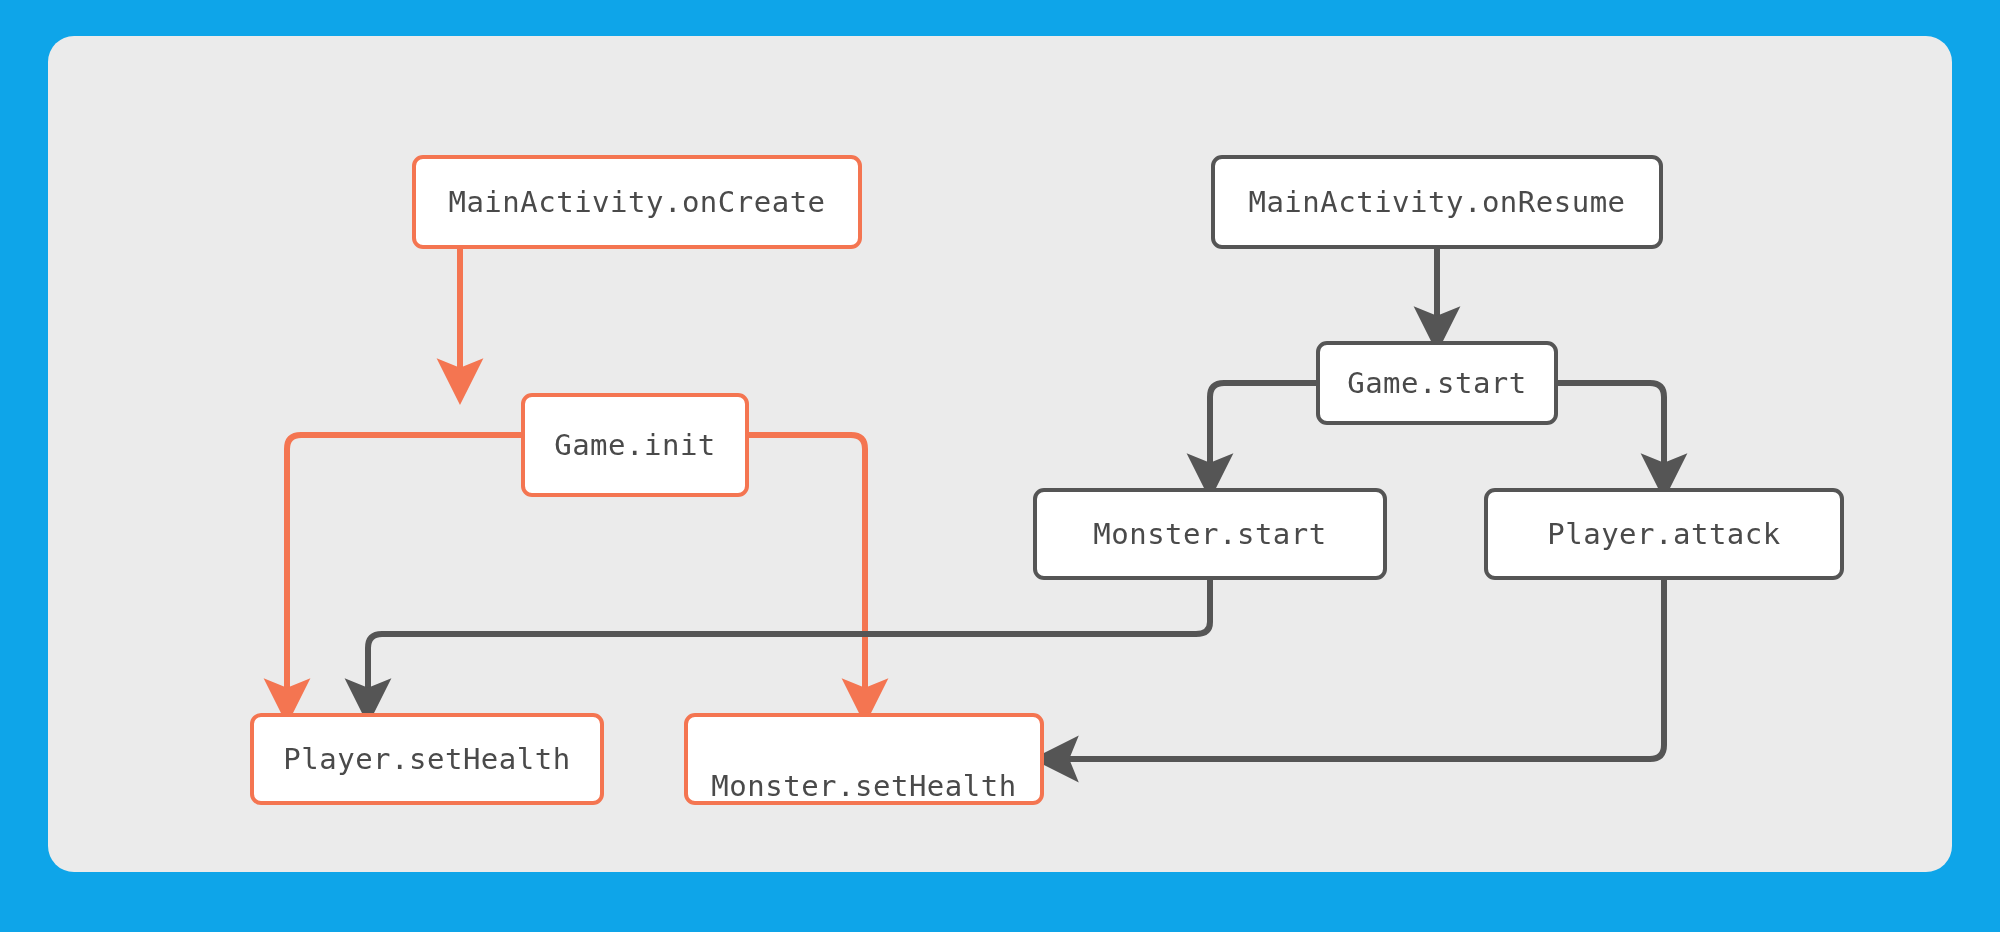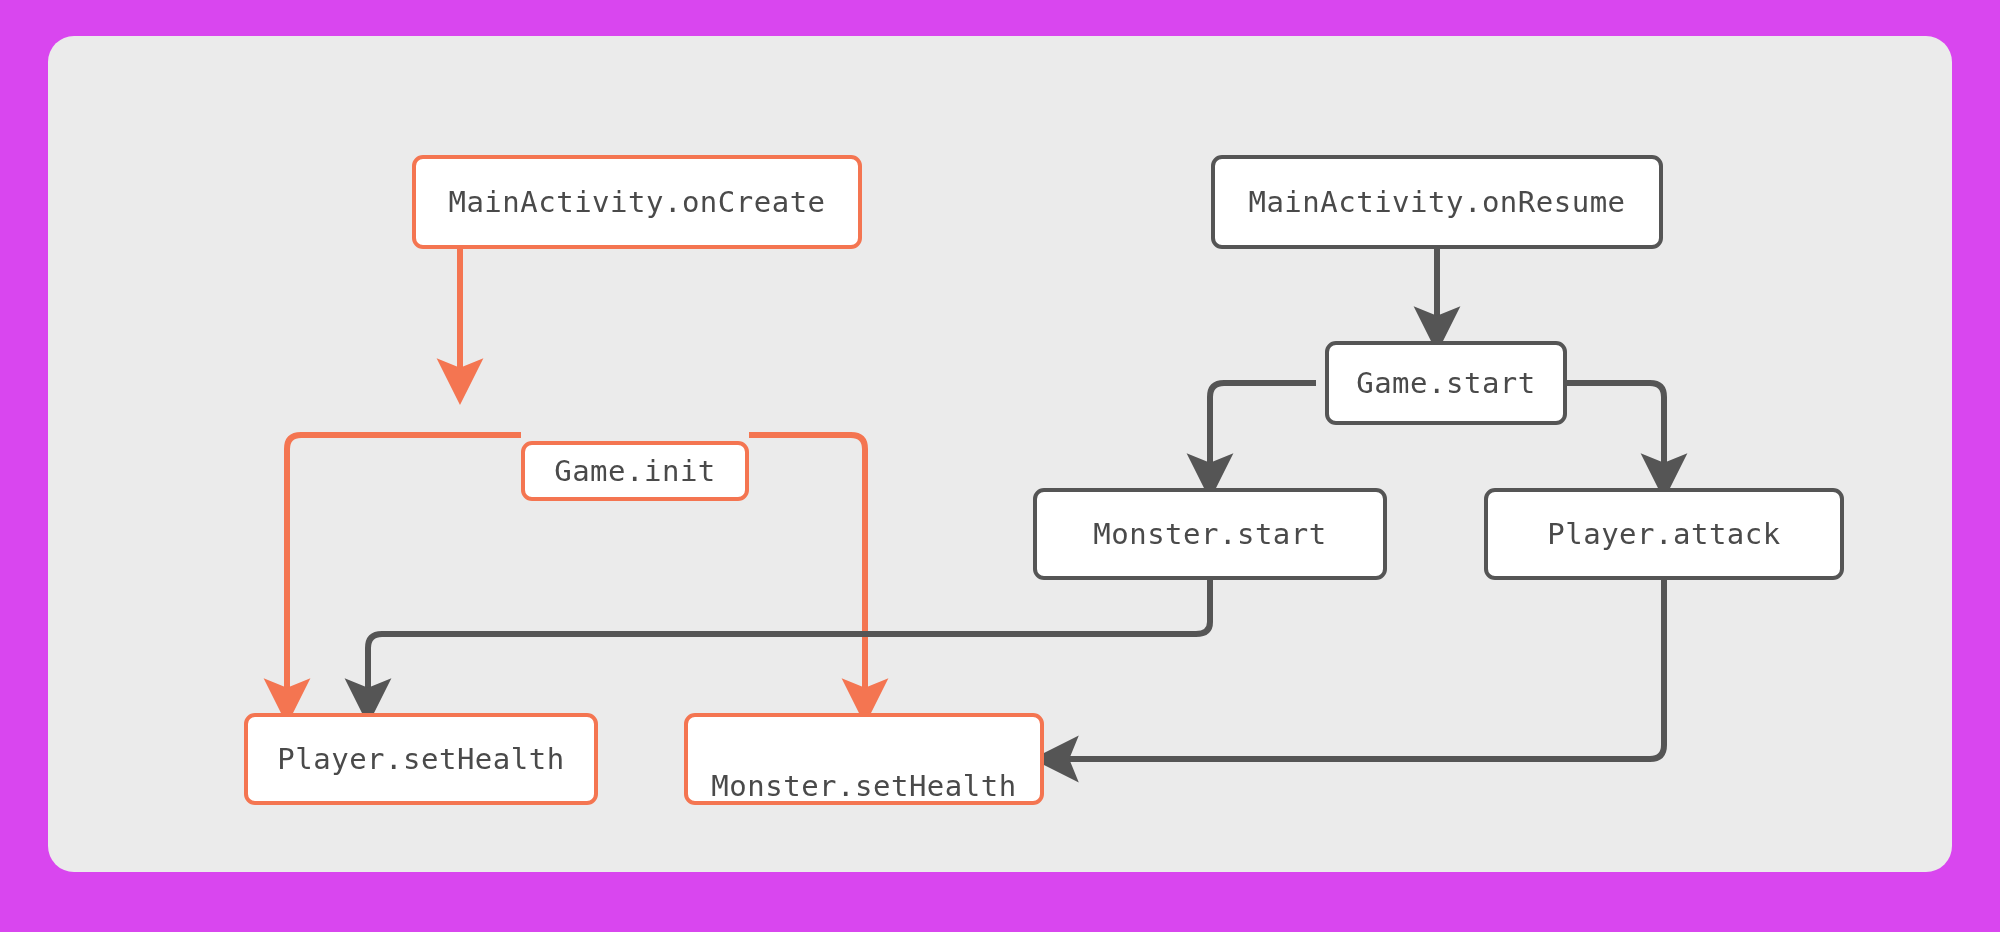--- a/index.html
+++ b/index.html
@@ -10,21 +10,21 @@
   body {
     width: 2000px;
     height: 932px;
     overflow: hidden;
     font-family: "DejaVu Sans Mono", "Liberation Mono", monospace;
   }
   #stage {
     position: relative;
     width: 2000px;
     height: 932px;
-    background: #d946ef;
+    background: #0ea5e9;
   }
   #panel {
     position: absolute;
     left: 48px;
     top: 36px;
     width: 1904px;
     height: 836px;
     background: #ebebeb;
     border-radius: 26px;
     box-sizing: border-box;
@@ -95,37 +95,37 @@
 
       <path d="M 1162,544 L 1162,586 Q 1162,598 1148,598 L 334,598 Q 320,598 320,612 L 320,665" fill="none" stroke="#555555" stroke-width="6" stroke-linecap="butt" stroke-linejoin="round" marker-end="url(#arrow-gray)"></path>
 
       <path d="M 1616,544 L 1616,709 Q 1616,723 1602,723 L 1008,723" fill="none" stroke="#555555" stroke-width="6" stroke-linecap="butt" stroke-linejoin="round" marker-end="url(#arrow-gray)"></path>
     </svg>
 
     <div class="node orange" style="left:364px; top:119px; width:450px; height:94px;">
       <span class="node-label">MainActivity.onCreate</span>
     </div>
 
-    <div class="node orange" style="left:473px; top:357px; width:228px; height:60px;margin-top:48px;">
+    <div class="node orange" style="left:473px; top:357px; width:228px; height:104px;">
       <span class="node-label">Game.init</span>
     </div>
 
-    <div class="node orange" style="left:196px; top:677px; width:354px; height:92px;">
+    <div class="node orange" style="left:202px; top:677px; width:354px; height:92px;">
       <span class="node-label">Player.setHealth</span>
     </div>
 
     <div class="node orange" style="left:636px; top:677px; width:360px; height:92px;align-items:flex-end;">
       <span class="node-label">Monster.setHealth</span>
     </div>
 
     <div class="node gray" style="left:1163px; top:119px; width:452px; height:94px;">
       <span class="node-label">MainActivity.onResume</span>
     </div>
 
-    <div class="node gray" style="left:1268px; top:305px; width:242px; height:84px;margin-left:9px;">
+    <div class="node gray" style="left:1268px; top:305px; width:242px; height:84px;">
       <span class="node-label">Game.start</span>
     </div>
 
     <div class="node gray" style="left:985px; top:452px; width:354px; height:92px;">
       <span class="node-label">Monster.start</span>
     </div>
 
     <div class="node gray" style="left:1436px; top:452px; width:360px; height:92px;">
       <span class="node-label">Player.attack</span>
     </div>

